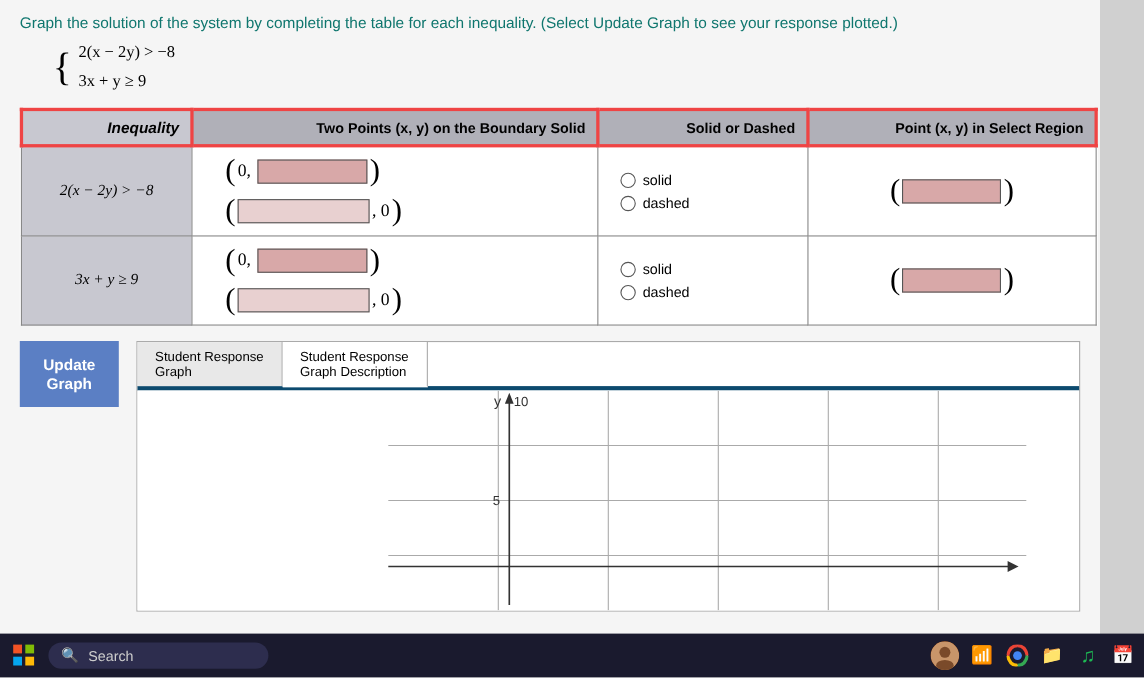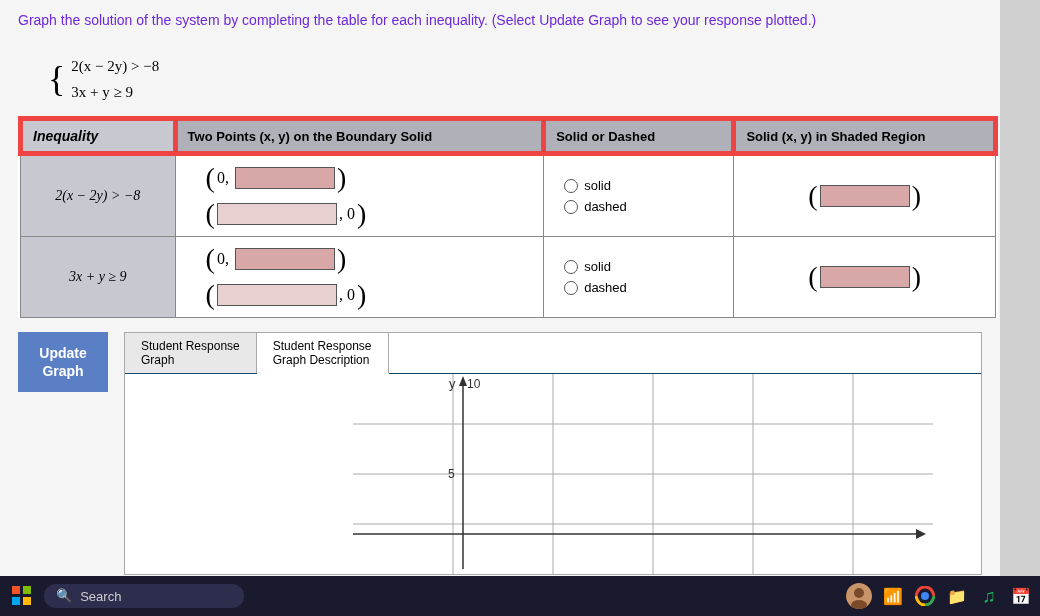--- a/index.html
+++ b/index.html
@@ -14,22 +14,22 @@
     .main-content {
       background: #f5f5f5;
       margin: 0;
       padding: 12px 18px 10px 18px;
       width: 1000px;
       min-height: 580px;
       position: relative;
     }
     .instructions {
       font-size: 14px;
-      color: #6d28d9;
-      margin-bottom: 26px;
+      color: #0f766e;
+      margin-bottom: 8px;
       font-family: Arial, sans-serif;
     }
     .system-equations {
       font-size: 15px;
       margin-bottom: 12px;
       margin-left: 30px;
       line-height: 1.6;
     }
     .brace-wrapper {
       display: flex;
@@ -48,26 +48,26 @@
     }
     
     .inequality-table {
       border-collapse: collapse;
       width: 980px;
       margin-bottom: 14px;
       background: white;
     }
     .inequality-table th {
       background: #b0b0b8;
-      border: 5px solid #ef4444;
+      border: 3px solid #ef4444;
       padding: 7px 10px;
       font-family: Arial, sans-serif;
       font-size: 13px;
       font-weight: bold;
-      text-align: left;
+      text-align: right;
     }
     .inequality-table td {
       border: 1px solid #888;
       padding: 8px 10px;
       vertical-align: middle;
       text-align: center;
     }
     .inequality-table .ineq-col {
       background: #c8c8d0;
       font-style: italic;
@@ -167,21 +167,21 @@
       line-height: 1.3;
       flex-shrink: 0;
     }
     .tabs-graph-area {
       flex: 1;
       border: 1px solid #aaa;
       background: white;
     }
     .tabs-row {
       display: flex;
-      border-bottom: 1px solid #0c4a6e;
+      border-bottom: 4px solid #0c4a6e;
     }
     .tab {
       padding: 6px 16px;
       font-family: Arial, sans-serif;
       font-size: 12px;
       border-right: 1px solid #aaa;
       background: #e8e8e8;
       cursor: pointer;
     }
     .tab.active {
@@ -288,21 +288,21 @@
       </div>
     </div>
   </div>
 
   <table class="inequality-table">
     <thead>
       <tr>
         <th class="ineq-col">Inequality</th>
         <th class="points-col">Two Points (x, y) on the Boundary Solid</th>
         <th class="solid-dashed-col">Solid or Dashed</th>
-        <th class="point-region-col">Solid (x, y) in Shaded Region</th>
+        <th class="point-region-col">Point (x, y) in Select Region</th>
       </tr>
     </thead>
     <tbody>
 
       <tr>
         <td class="ineq-col">
           <span>2(<i>x</i> − 2<i>y</i>) &gt; −8</span>
         </td>
         <td class="points-col">
           <div class="point-row">

